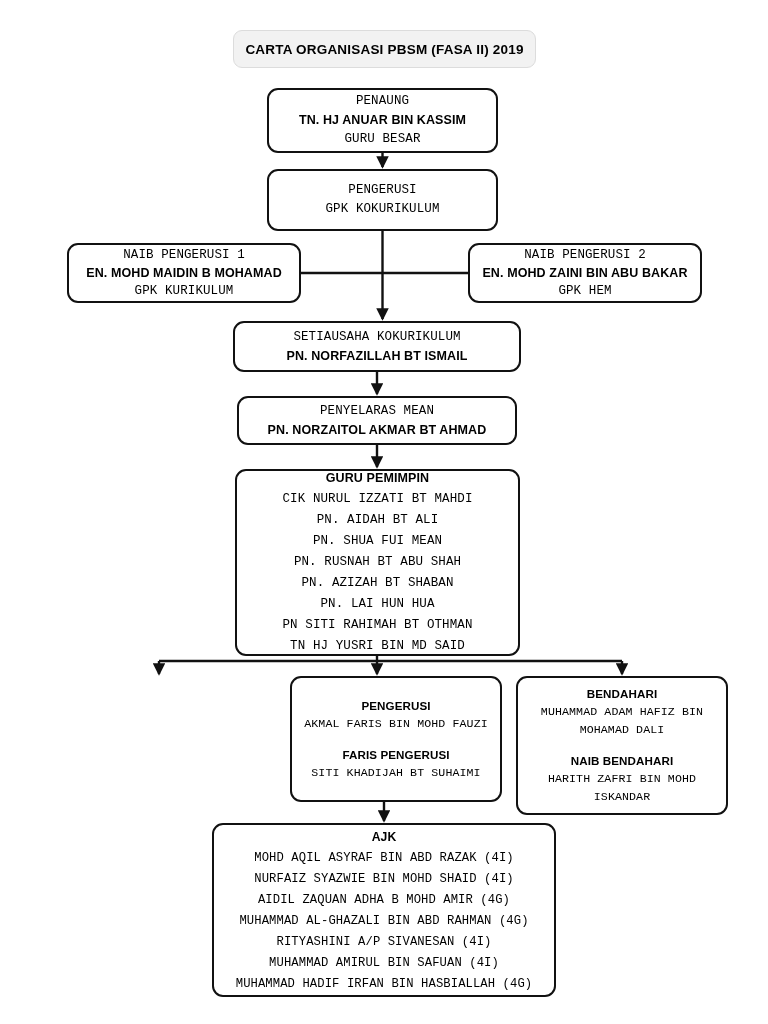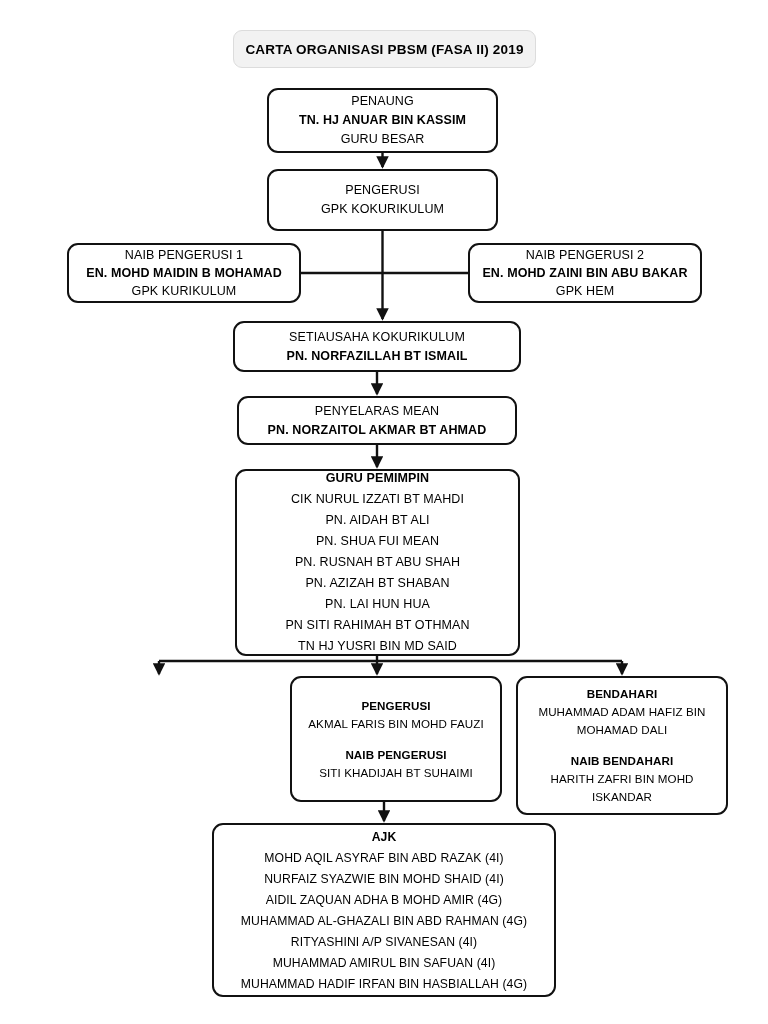--- a/index.html
+++ b/index.html
@@ -50,20 +50,21 @@
   }
 
   .line {
     display: block;
     width: 100%;
     text-align: center;
     letter-spacing: 0.1px;
   }
   .line.reg {
     font-weight: 400;
+    font-family: Liberation Mono, monospace;
   }
   .line.bold {
     font-weight: 700;
   }
   .line.gap {
     height: 13px;
   }
 
   
   #title-banner {
@@ -197,21 +198,21 @@
     <span class="line reg">PN. LAI HUN HUA</span>
     <span class="line reg">PN SITI RAHIMAH BT OTHMAN</span>
     <span class="line reg">TN HJ YUSRI BIN MD SAID</span>
   </div>
 
 
   <div class="node" id="node-pengerusi2">
     <span class="line bold">PENGERUSI</span>
     <span class="line reg">AKMAL FARIS BIN MOHD FAUZI</span>
     <span class="line gap"></span>
-    <span class="line bold">NAIB PENGERUSI</span>
+    <span class="line bold">FARIS PENGERUSI</span>
     <span class="line reg">SITI KHADIJAH BT SUHAIMI</span>
   </div>
 
   <div class="node" id="node-bendahari">
     <span class="line bold">BENDAHARI</span>
     <span class="line reg">MUHAMMAD ADAM HAFIZ BIN</span>
     <span class="line reg">MOHAMAD DALI</span>
     <span class="line gap"></span>
     <span class="line bold">NAIB BENDAHARI</span>
     <span class="line reg">HARITH ZAFRI BIN MOHD</span>

